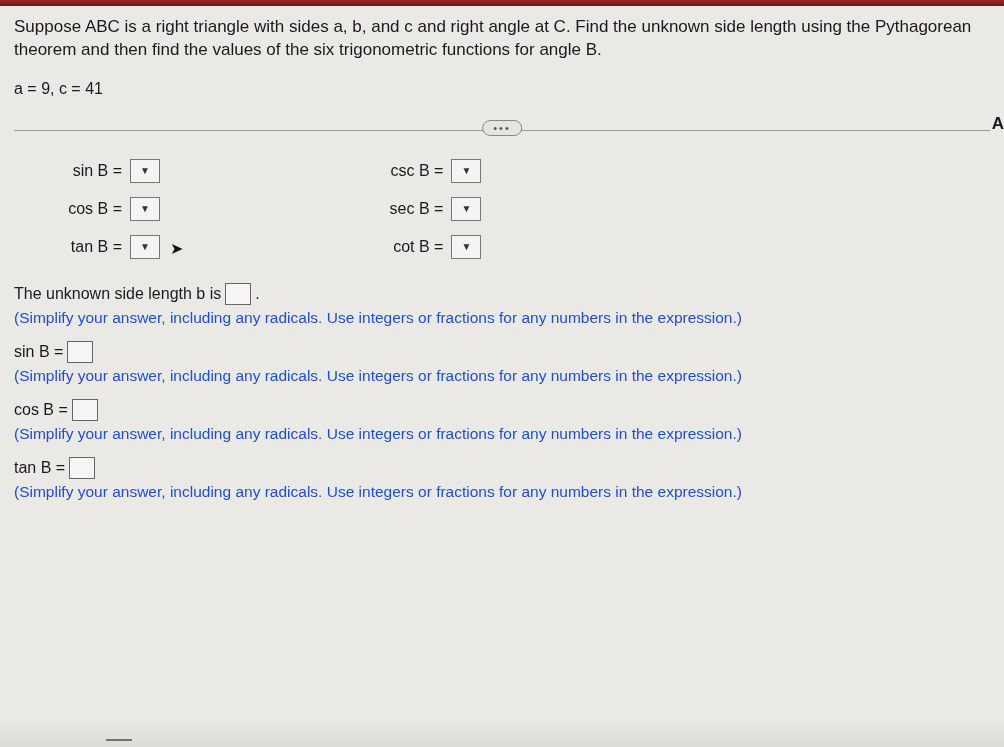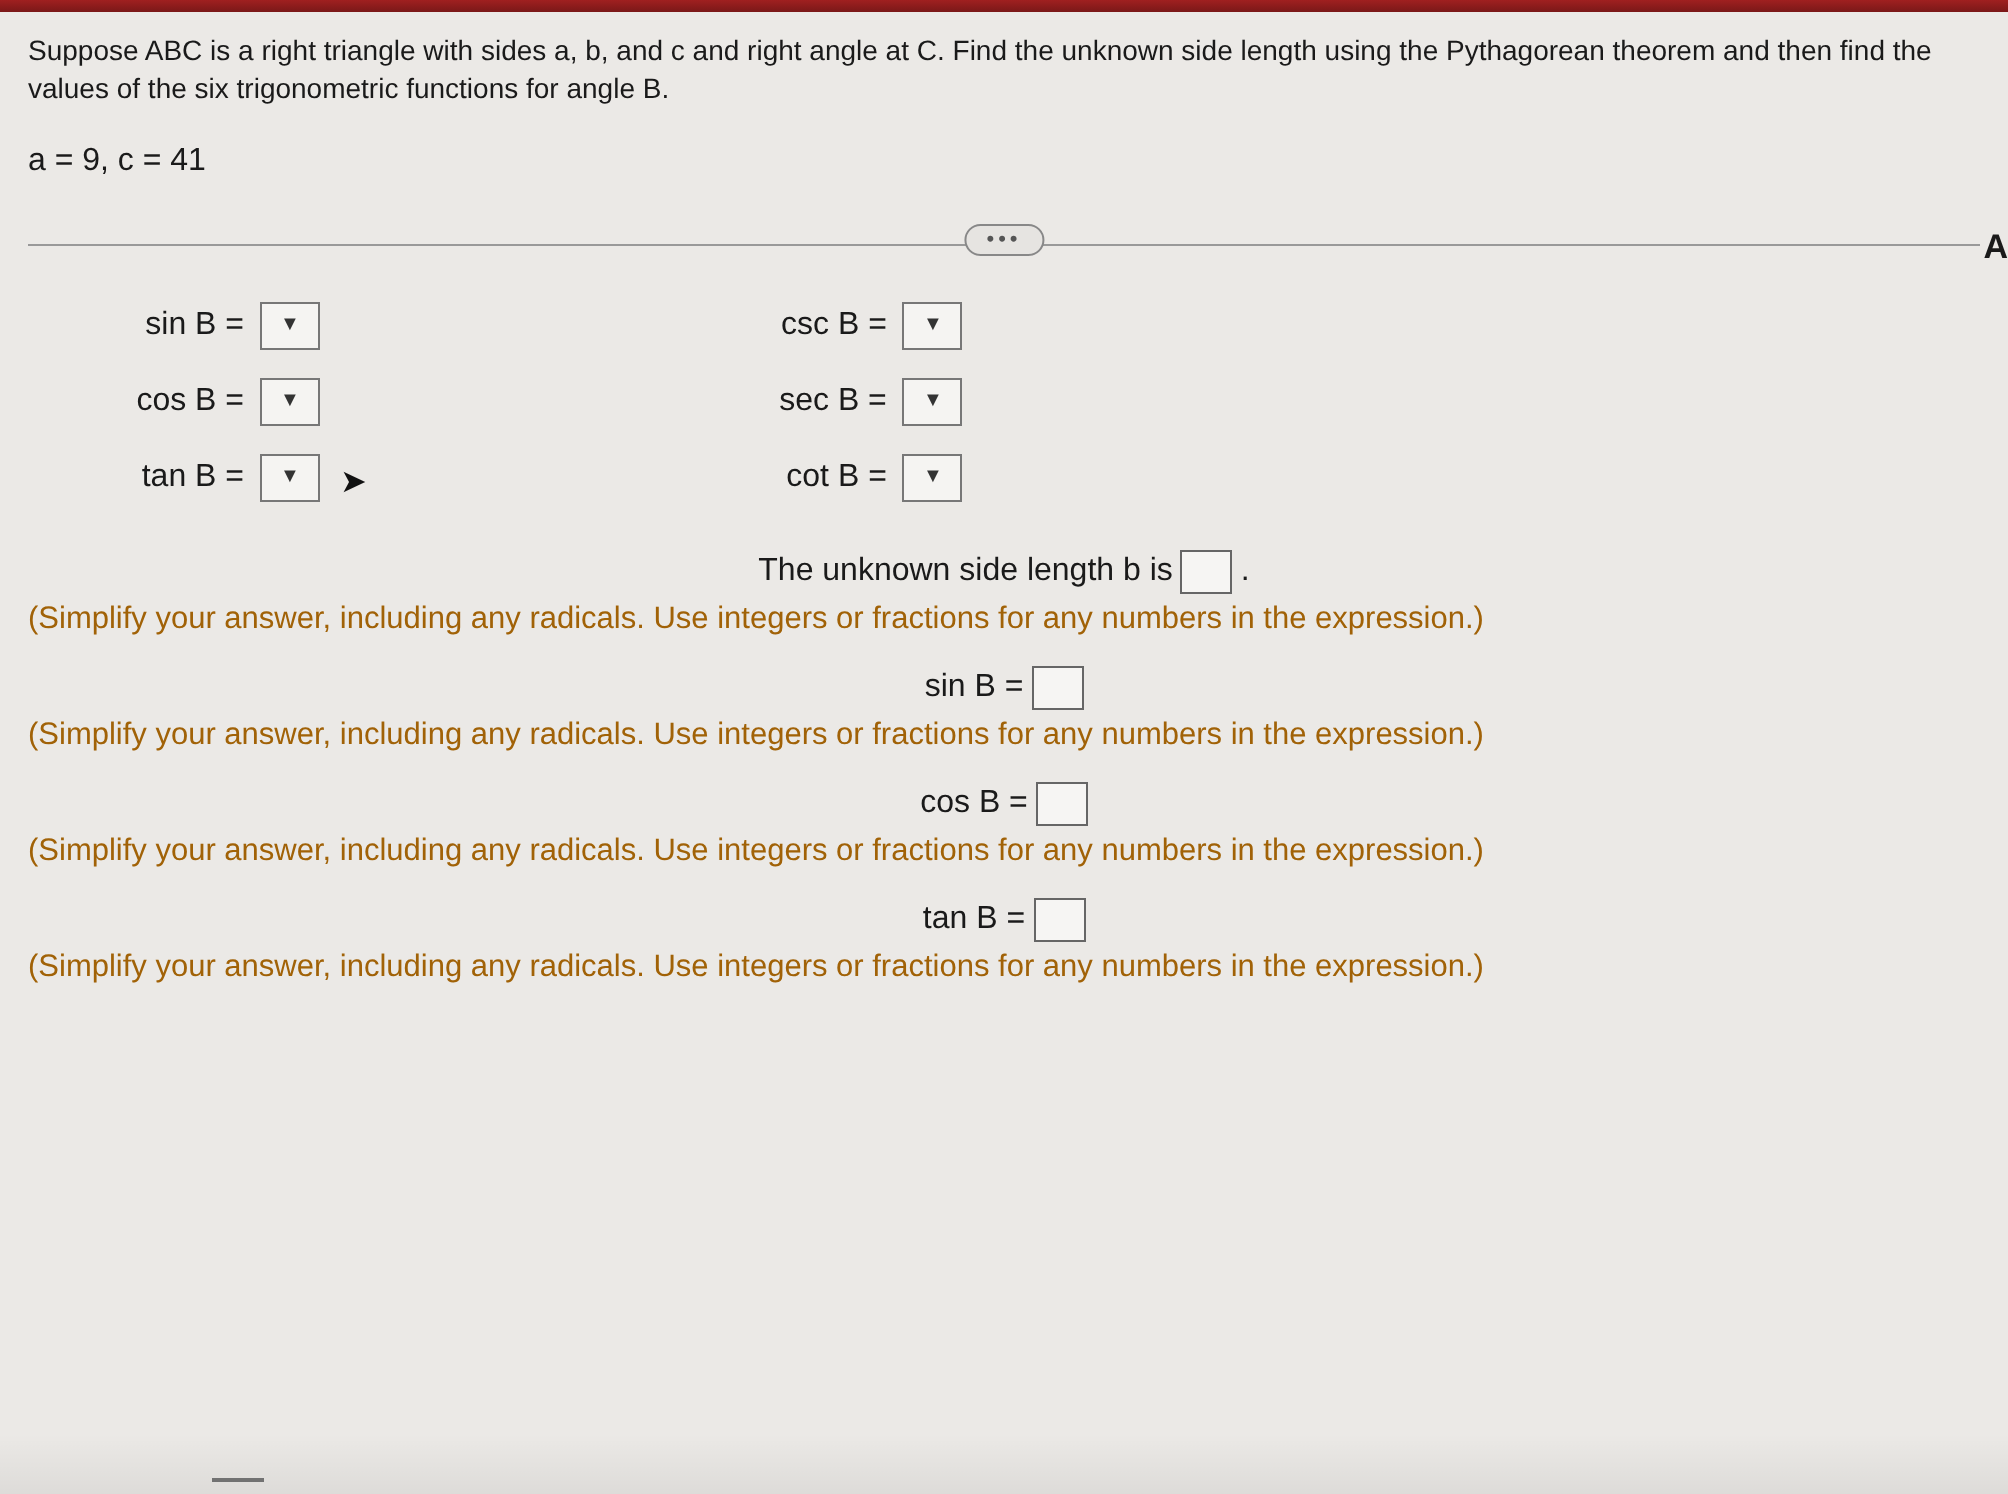--- a/index.html
+++ b/index.html
@@ -16,21 +16,21 @@
       background: linear-gradient(#a02020, #7a1818);
       width: 100%;
     }
     .page {
       padding: 10px 14px 0 14px;
       background: #ebe9e6;
       height: calc(100% - 6px);
       position: relative;
     }
     .problem-text {
-      font-size: 14px;
+      font-size: 17px;
       color: #1a1a1a;
       line-height: 1.35;
       margin-bottom: 18px;
     }
     .given {
       font-size: 16px;
       color: #1a1a1a;
       margin-bottom: 32px;
     }
     .divider-wrap {
@@ -88,33 +88,32 @@
     }
     .answer-block { margin-bottom: 14px; }
     .answer-line {
       font-size: 16px;
       color: #1a1a1a;
       display: flex;
       align-items: center;
       flex-wrap: wrap;
       gap: 4px;
       margin-bottom: 4px;
-      justify-content: center;
     }
     .inputbox {
       display: inline-block;
       width: 26px;
       height: 22px;
       border: 1px solid #666;
       background: #f6f5f3;
       vertical-align: middle;
     }
     .hint {
       font-size: 15.5px;
-      color: #a16207;
+      color: #1d4ed8;
     }
     .top-right-a {
       position: absolute;
       right: 0;
       top: 108px;
       font-size: 17px;
       font-weight: bold;
       color: #1a1a1a;
     }
     .bold { font-weight: normal; }

